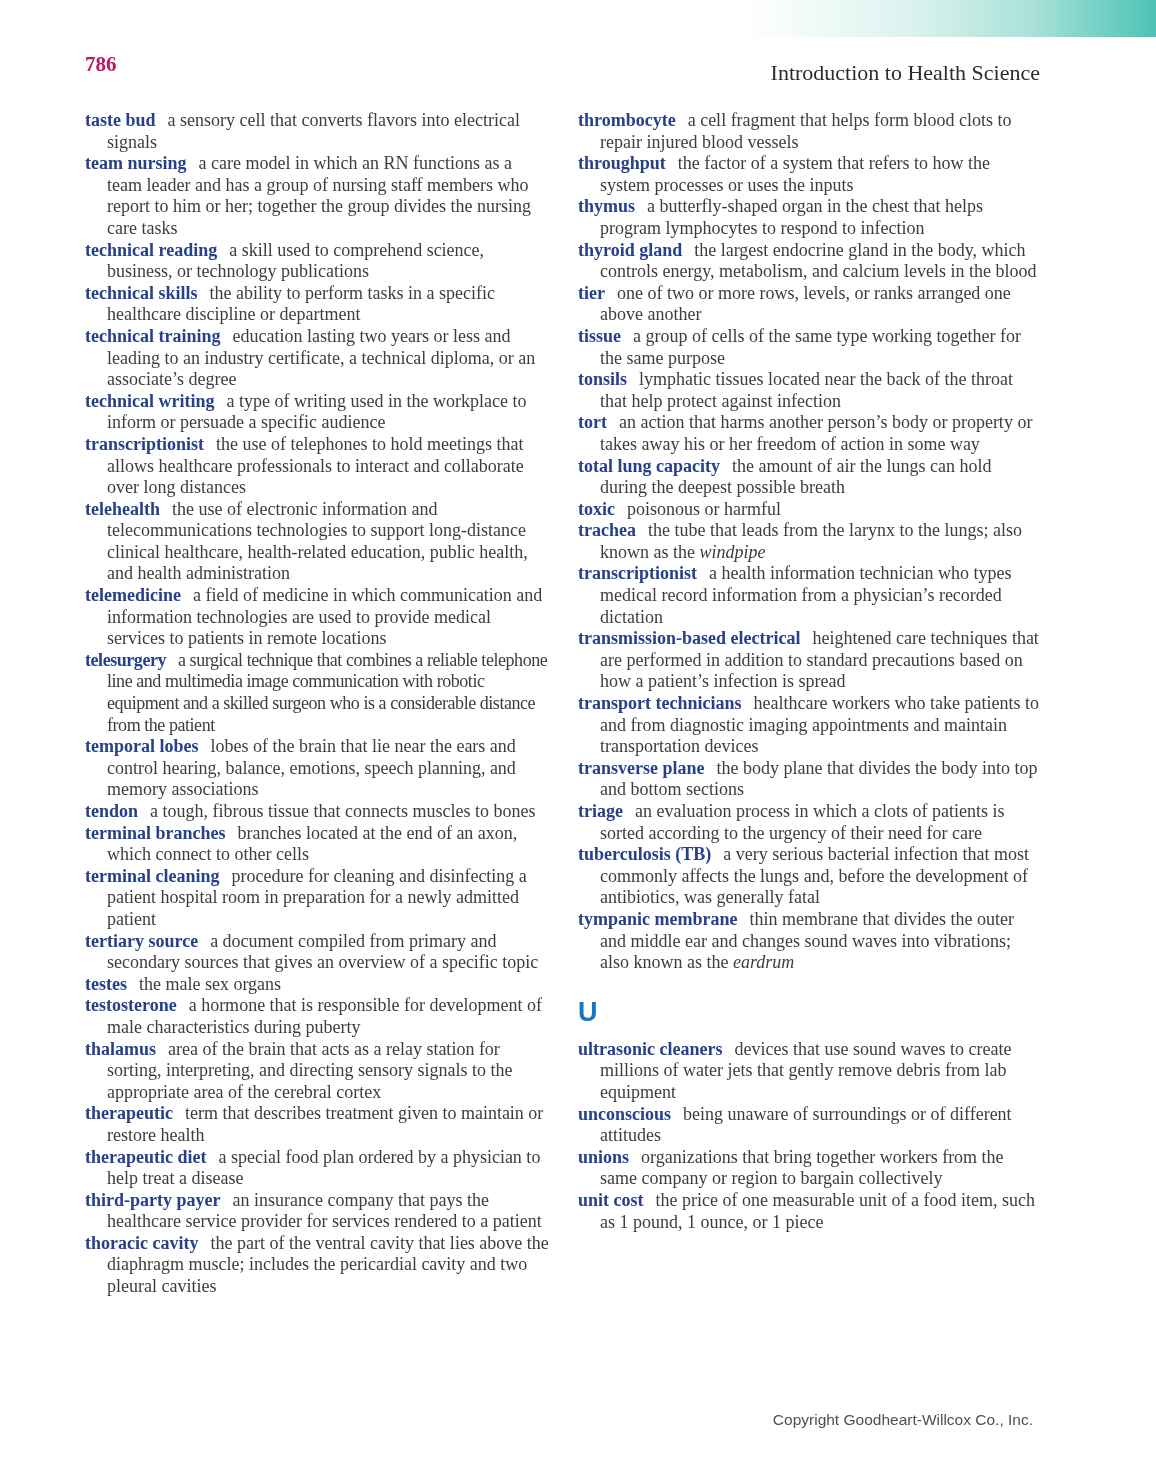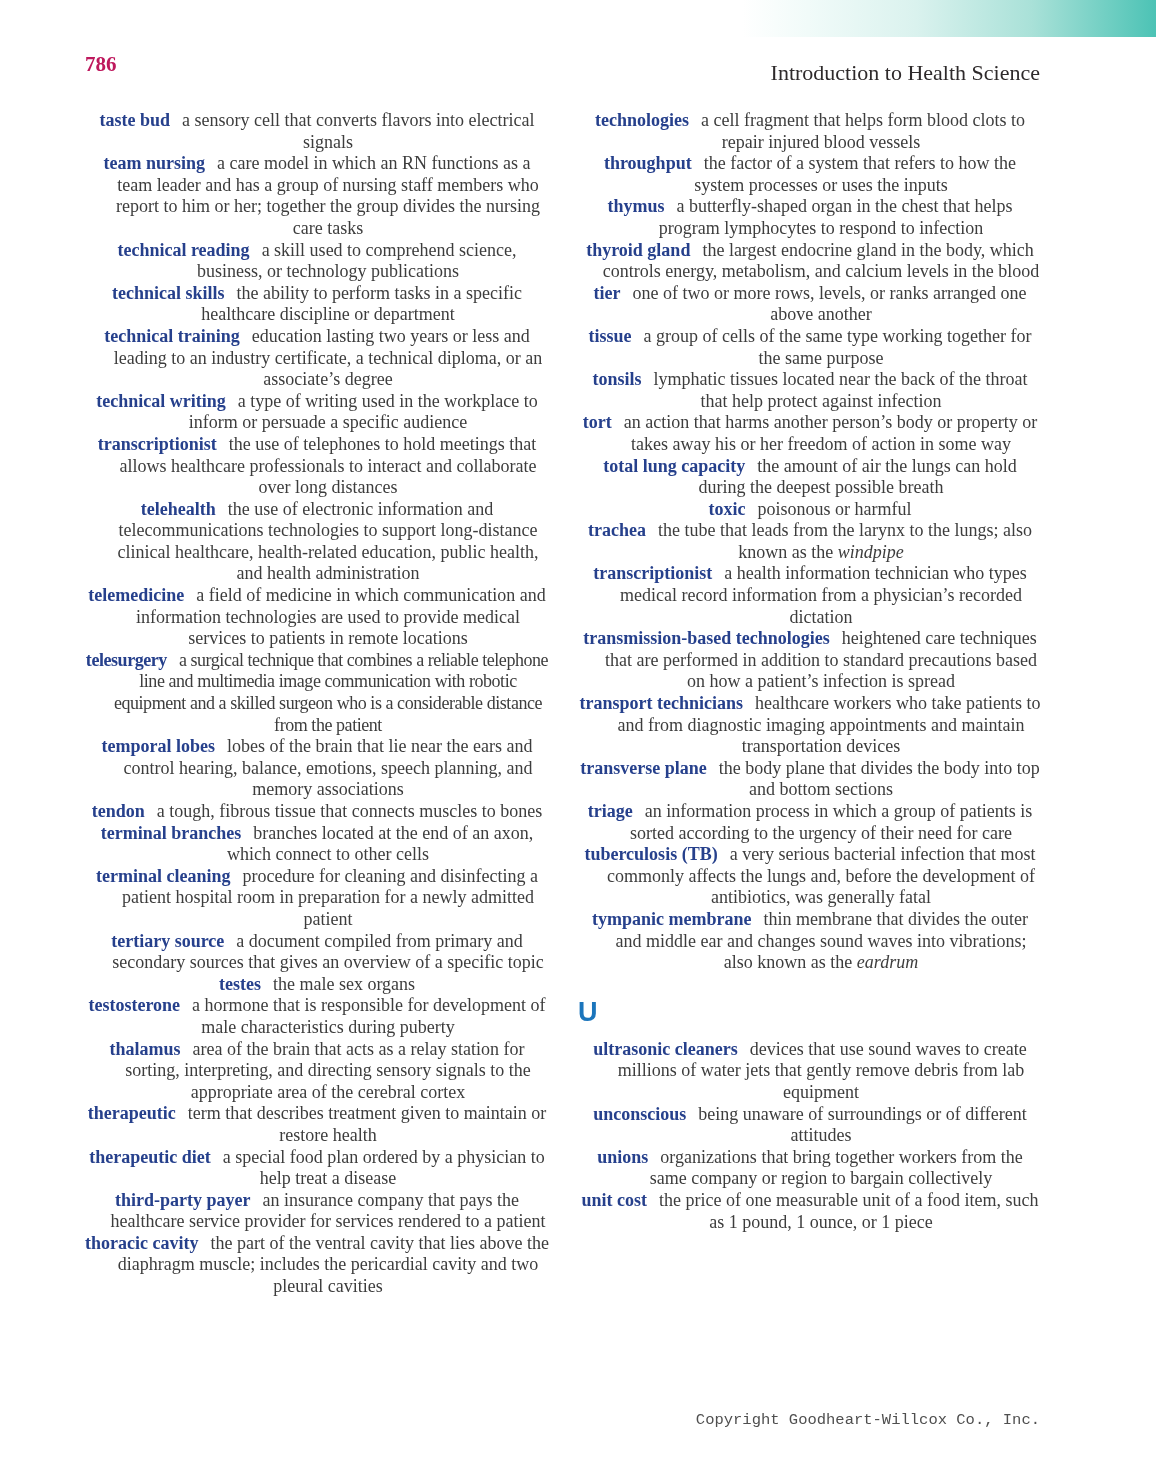--- a/index.html
+++ b/index.html
@@ -20,36 +20,36 @@
     position:absolute; right:116px; top:60px;
     font-size:22px; color:#2e2a2b;
   }
   .columns {
     position:absolute; left:85px; top:110px; width:957px;
     display:flex; gap:29px;
   }
   .col { flex:1; min-width:0; }
   .entry {
     margin:0; padding-left:22px; text-indent:-22px;
-    font-size:18px; line-height:21.6px; color:#3d3d3d;text-align:center;
+    font-size:18px; line-height:21.6px; color:#3d3d3d;
   }
   .term {
     font-weight:bold; color:var(--term, #26408c);
     margin-right:12px;
   }
   .entry.condensed { letter-spacing:-0.45px; }
   .section-letter {
     font-family:"Liberation Sans", sans-serif; font-weight:bold;
     color:var(--section, #1b75bc);
     font-size:27px; line-height:26px;
     margin:25px 0 14px 0; padding:0;
   }
   .footer {
-    position:absolute; right:116px; top:1411px;
-    font-family:Liberation Mono, monospace;
+    position:absolute; right:123px; top:1411px;
+    font-family:Liberation Sans, sans-serif;
     font-size:15.5px; color:#4f4f4f;
   }
 </style>
 </head>
 <body>
 
 <div class="accent-bar"></div>
 
 <span class="page-number">786</span>
 <span class="running-head">Introduction to Health Science</span>
@@ -73,36 +73,36 @@
       <p class="entry"><span class="term">tertiary source</span><span class="def">a document compiled from primary and secondary sources that gives an overview of a specific topic</span></p>
       <p class="entry"><span class="term">testes</span><span class="def">the male sex organs</span></p>
       <p class="entry"><span class="term">testosterone</span><span class="def">a hormone that is responsible for development of male characteristics during puberty</span></p>
       <p class="entry"><span class="term">thalamus</span><span class="def">area of the brain that acts as a relay station for sorting, interpreting, and directing sensory signals to the appropriate area of the cerebral cortex</span></p>
       <p class="entry"><span class="term">therapeutic</span><span class="def">term that describes treatment given to maintain or restore health</span></p>
       <p class="entry"><span class="term">therapeutic diet</span><span class="def">a special food plan ordered by a physician to help treat a disease</span></p>
       <p class="entry"><span class="term">third-party payer</span><span class="def">an insurance company that pays the healthcare service provider for services rendered to a patient</span></p>
       <p class="entry"><span class="term">thoracic cavity</span><span class="def">the part of the ventral cavity that lies above the diaphragm muscle; includes the pericardial cavity and two pleural cavities</span></p>
     </div>
   <div class="col" id="col-right">
-      <p class="entry"><span class="term">technologies</span><span class="def">a cell fragment that helps form blood clots to repair injured blood vessels</span></p>
+      <p class="entry"><span class="term">thrombocyte</span><span class="def">a cell fragment that helps form blood clots to repair injured blood vessels</span></p>
       <p class="entry"><span class="term">throughput</span><span class="def">the factor of a system that refers to how the system processes or uses the inputs</span></p>
       <p class="entry"><span class="term">thymus</span><span class="def">a butterfly-shaped organ in the chest that helps program lymphocytes to respond to infection</span></p>
       <p class="entry"><span class="term">thyroid gland</span><span class="def">the largest endocrine gland in the body, which controls energy, metabolism, and calcium levels in the blood</span></p>
       <p class="entry"><span class="term">tier</span><span class="def">one of two or more rows, levels, or ranks arranged one above another</span></p>
       <p class="entry"><span class="term">tissue</span><span class="def">a group of cells of the same type working together for the same purpose</span></p>
       <p class="entry"><span class="term">tonsils</span><span class="def">lymphatic tissues located near the back of the throat that help protect against infection</span></p>
       <p class="entry"><span class="term">tort</span><span class="def">an action that harms another person’s body or property or takes away his or her freedom of action in some way</span></p>
       <p class="entry"><span class="term">total lung capacity</span><span class="def">the amount of air the lungs can hold during the deepest possible breath</span></p>
       <p class="entry"><span class="term">toxic</span><span class="def">poisonous or harmful</span></p>
       <p class="entry"><span class="term">trachea</span><span class="def">the tube that leads from the larynx to the lungs; also known as the <i>windpipe</i></span></p>
       <p class="entry"><span class="term">transcriptionist</span><span class="def">a health information technician who types medical record information from a physician’s recorded dictation</span></p>
-      <p class="entry"><span class="term">transmission-based technologies</span><span class="def">heightened care techniques that are performed in addition to standard precautions based on how a patient’s infection is spread</span></p>
+      <p class="entry"><span class="term">transmission-based electrical</span><span class="def">heightened care techniques that are performed in addition to standard precautions based on how a patient’s infection is spread</span></p>
       <p class="entry"><span class="term">transport technicians</span><span class="def">healthcare workers who take patients to and from diagnostic imaging appointments and maintain transportation devices</span></p>
       <p class="entry"><span class="term">transverse plane</span><span class="def">the body plane that divides the body into top and bottom sections</span></p>
-      <p class="entry"><span class="term">triage</span><span class="def">an information process in which a group of patients is sorted according to the urgency of their need for care</span></p>
+      <p class="entry"><span class="term">triage</span><span class="def">an evaluation process in which a clots of patients is sorted according to the urgency of their need for care</span></p>
       <p class="entry"><span class="term">tuberculosis (TB)</span><span class="def">a very serious bacterial infection that most commonly affects the lungs and, before the development of antibiotics, was generally fatal</span></p>
       <p class="entry"><span class="term">tympanic membrane</span><span class="def">thin membrane that divides the outer and middle ear and changes sound waves into vibrations; also known as the <i>eardrum</i></span></p>
       <h2 class="section-letter">U</h2>
       <p class="entry"><span class="term">ultrasonic cleaners</span><span class="def">devices that use sound waves to create millions of water jets that gently remove debris from lab equipment</span></p>
       <p class="entry"><span class="term">unconscious</span><span class="def">being unaware of surroundings or of different attitudes</span></p>
       <p class="entry"><span class="term">unions</span><span class="def">organizations that bring together workers from the same company or region to bargain collectively</span></p>
       <p class="entry"><span class="term">unit cost</span><span class="def">the price of one measurable unit of a food item, such as 1 pound, 1 ounce, or 1 piece</span></p>
     </div>
 </div>
 

